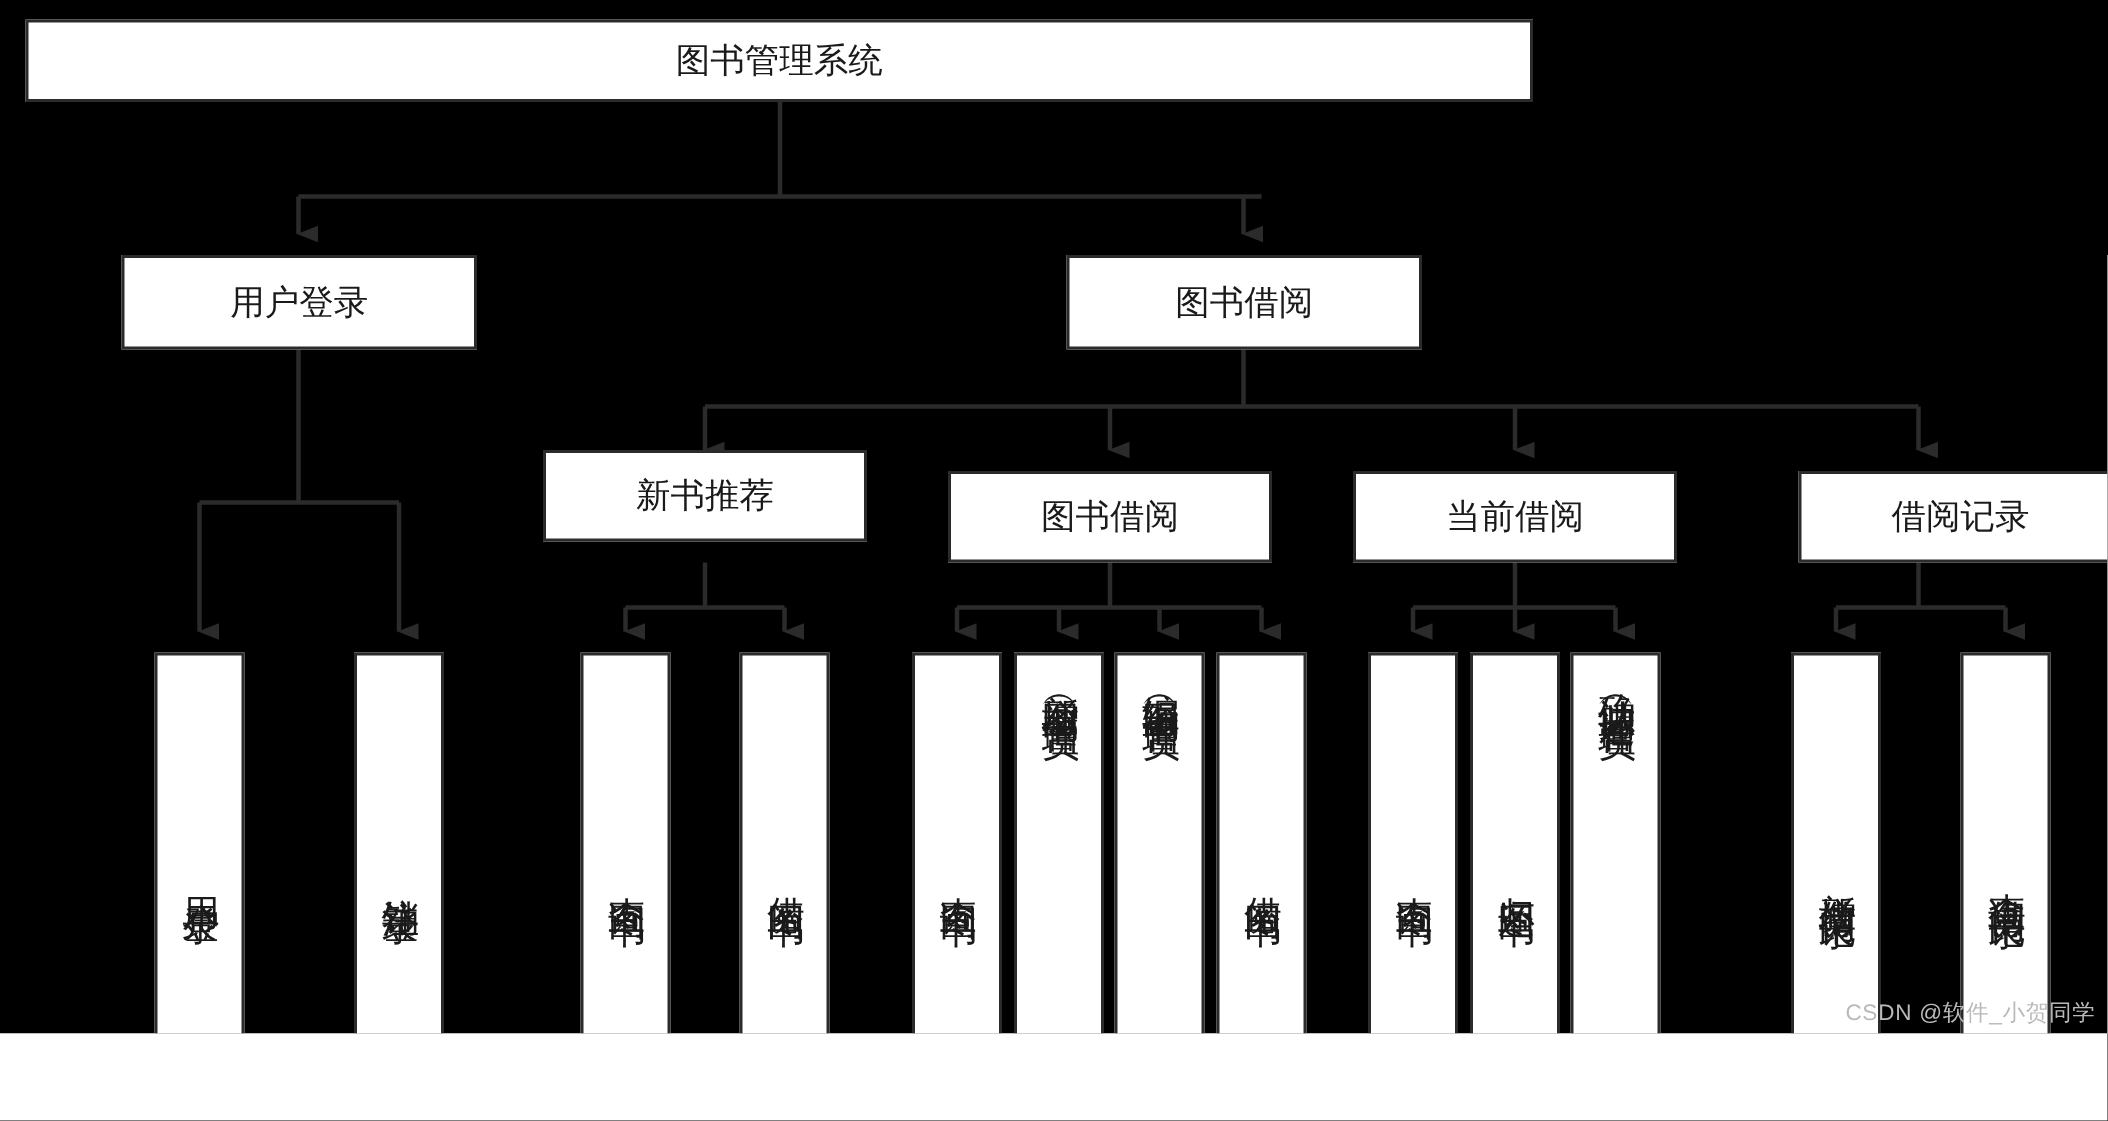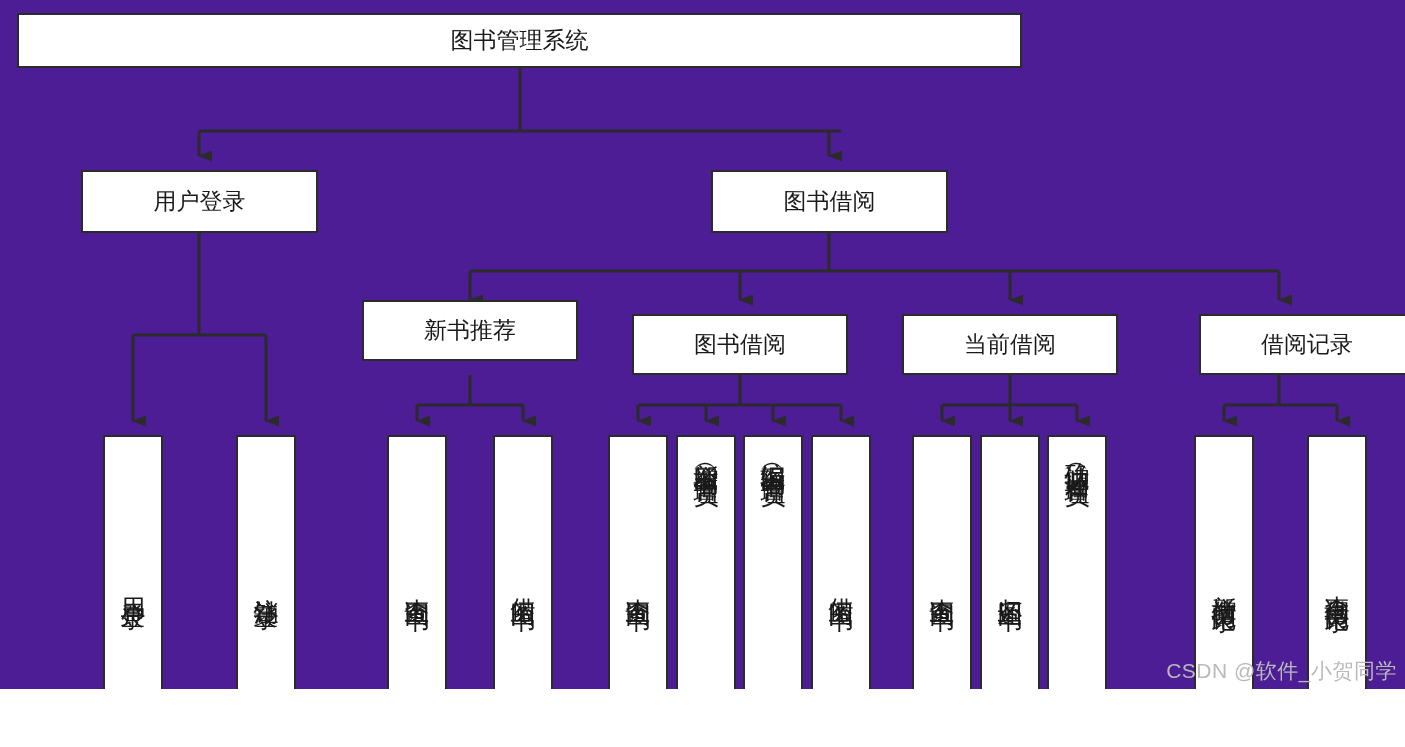--- a/index.html
+++ b/index.html
@@ -7,21 +7,21 @@
     padding: 0;
     background: #ffffff;
   }
   body {
     font-family: "Liberation Sans", "DejaVu Sans", sans-serif;
   }
   #stage {
     position: relative;
     width: 1405px;
     height: 689px;
-    background: #4c1d95;
+    background: #000000;
     overflow: hidden;
   }
   #diagram-svg {
     position: absolute;
     left: 0;
     top: 0;
     width: 1405px;
     height: 747px;
   }
   .node-box {
@@ -59,21 +59,21 @@
     line-height: 1;
   }
   .v-node.center-text {
     align-items: center;
     padding-top: 0;
   }
   #watermark {
     position: absolute;
     right: 8px;
     bottom: 4px;
-    font-size: 21px;
+    font-size: 15px;
     color: #b9b9b9;
     letter-spacing: 0.5px;
     white-space: nowrap;
     pointer-events: none;
   }
 </style>
 </head>
 <body>
 
 <div id="stage">

